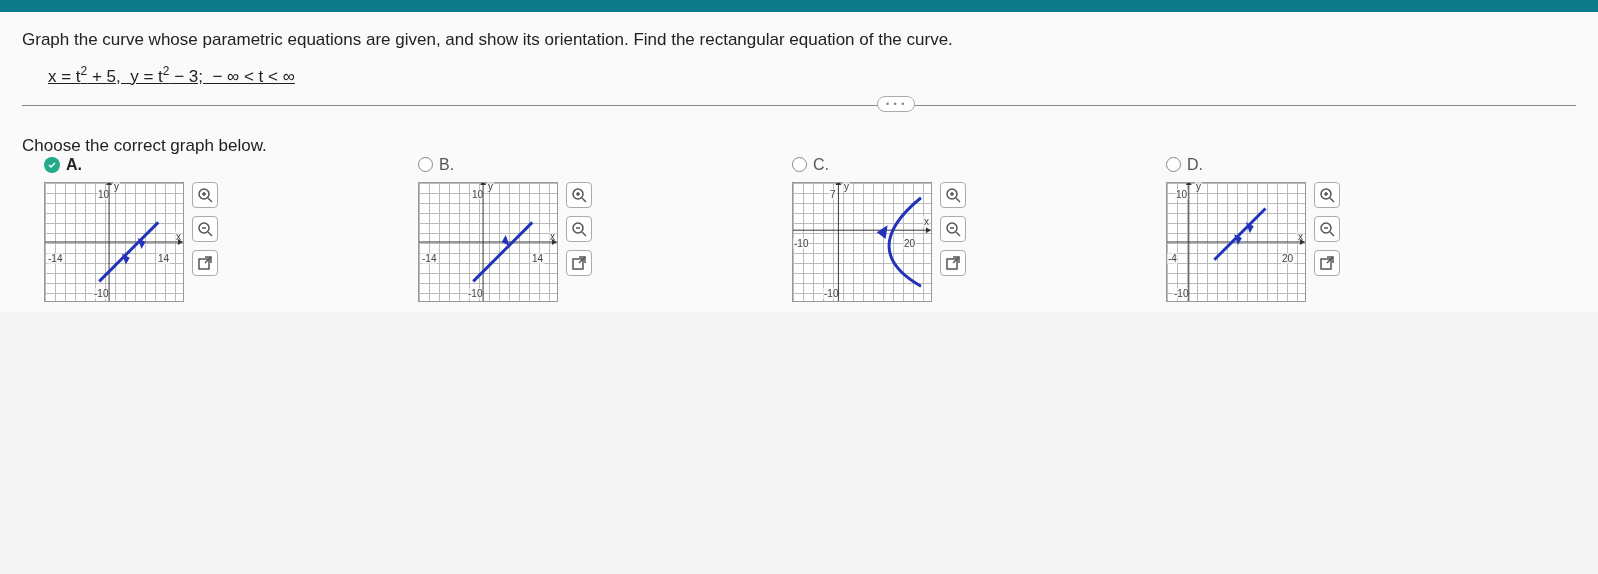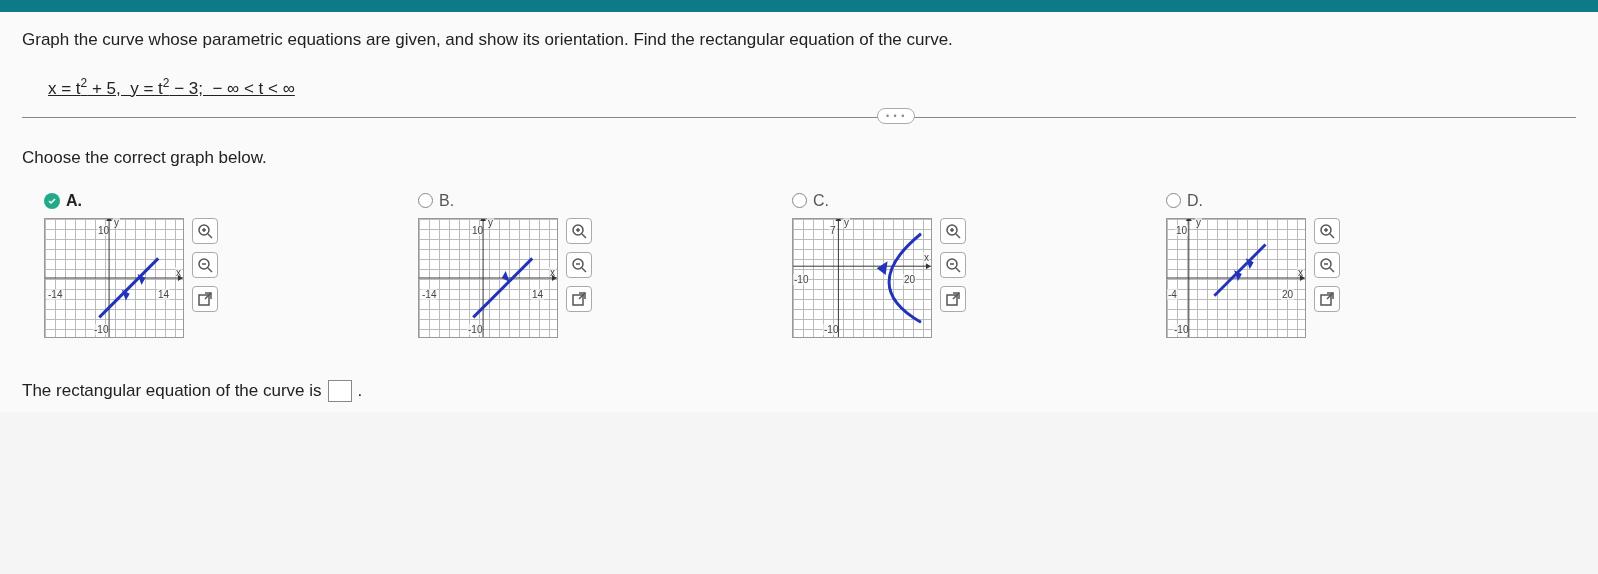--- a/index.html
+++ b/index.html
@@ -16,21 +16,21 @@
     background: #0d7a8a;
     width: 100%;
   }
   .content {
     padding: 18px 22px 10px 22px;
     background: #fafafa;
   }
   .question-text {
     font-size: 17px;
     color: #222;
-    margin-bottom: 26px;
+    margin-bottom: 14px;
   }
   .equation {
     font-size: 17px;
     color: #222;
     padding-left: 26px;
     margin-bottom: 18px;
     text-decoration: underline;
   }
   .sup { font-size: 0.7em; vertical-align: super; }
   .hr-wrap {
@@ -55,21 +55,20 @@
     color: #888;
     display: flex;
     align-items: center;
     justify-content: center;
     letter-spacing: 1px;
     cursor: pointer;
   }
   .instruction {
     font-size: 17px;
     color: #222;
-    margin-bottom: 24px;
   }
   .choices-row {
     display: flex;
     gap: 200px;
     padding-left: 22px;
   }
   .choice {
     display: flex;
     flex-direction: column;
   }
@@ -366,19 +365,14 @@
                 <path d="M8 2 L14 2 L14 8"></path>
                 <line x1="14" y1="2" x2="8" y2="8"></line>
               </svg>
             </div>
         </div>
       </div>
     </div>
 
   </div>
 
-  <div class="answer-line">
-    <span>The rectangular equation of the curve is</span>
-    <span class="answer-box"></span>
-    <span>.</span>
-  </div>
 
 </div>
 
 </body></html>

